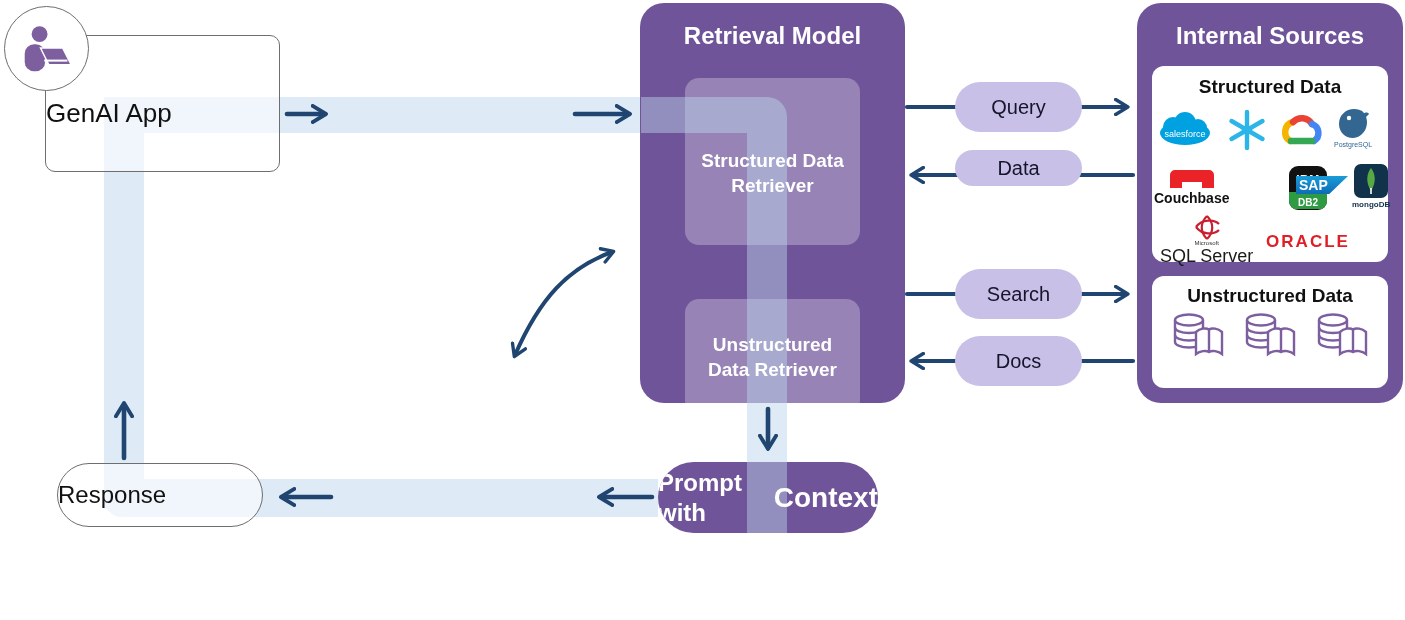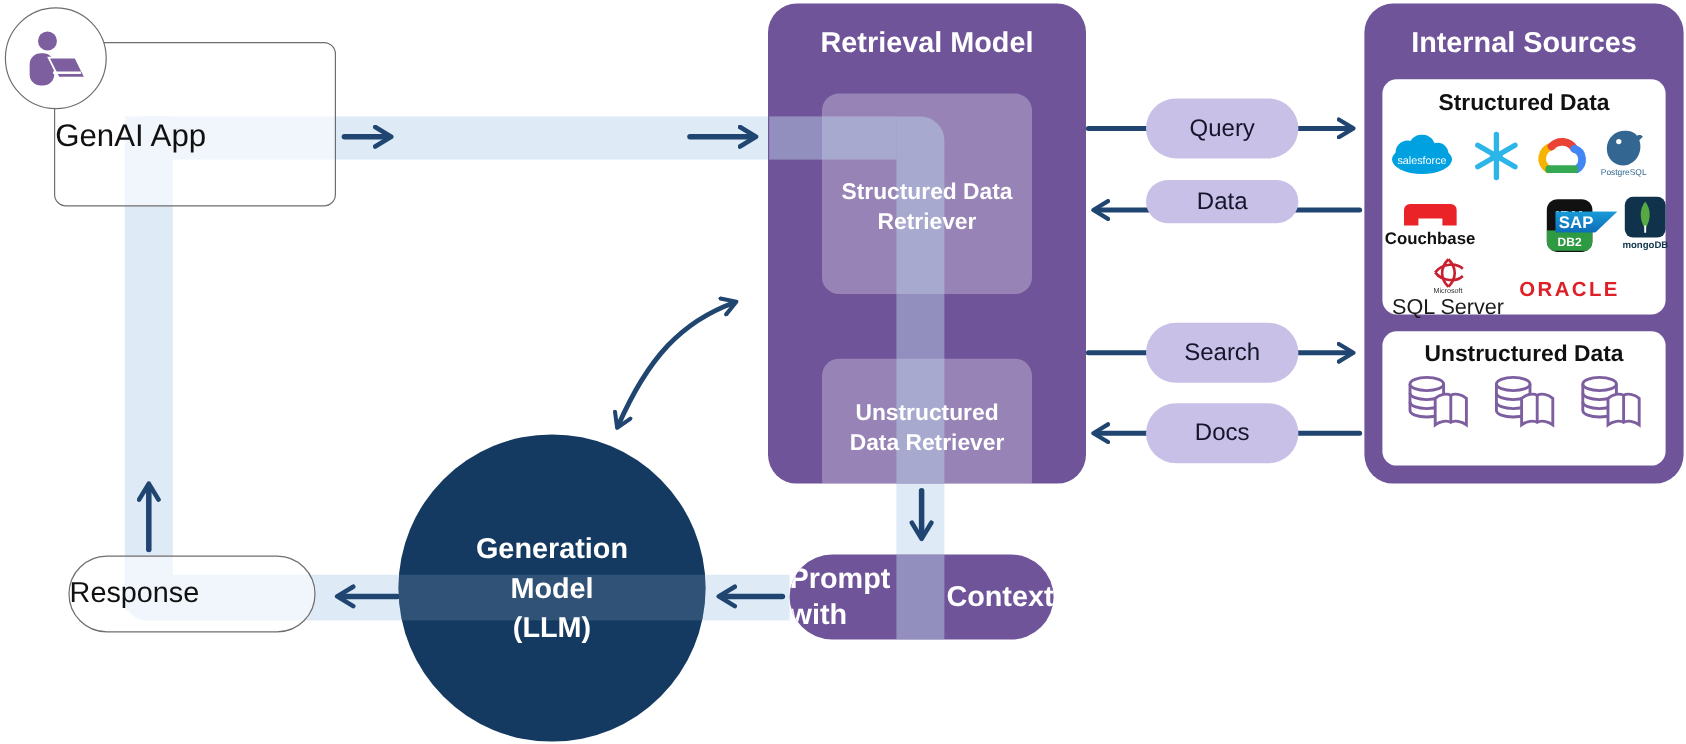--- a/index.html
+++ b/index.html
@@ -233,30 +233,21 @@
           </g>
         </svg>
       </div>
     </div>
   </div>
 
   <div class="node" style="left:658px;top:462px;width:220px;height:71px;border-radius:36px;background:#6F5499;
               overflow:hidden;display:flex;flex-direction:row;align-items:center;justify-content:center;">
     <div class="ov" style="left:89px;top:0;width:40px;height:71px;"></div>
     <span class="node-label" style="color:#fff;font-weight:bold;font-size:24px;line-height:30px;">Prompt with</span>
-    <span class="node-label" style="color:#fff;font-weight:bold;font-size:24px;line-height:30px;">Context</span>
-  </div>
-
-  <div class="node" style="left:332px;top:362px;width:256px;height:256px;border-radius:50%;background:#143A61;
-              overflow:hidden;display:flex;align-items:center;justify-content:center;">
-    <div class="ov" style="left:0;top:117px;width:256px;height:38px;background:rgba(222,235,247,0.14);"></div>
-    <div class="circle-label node-label">
-      <div>Generation</div>
-      <div>Model</div>
-      <div>(LLM)</div>
-    </div>
-  </div>
+    <span class="node-label" style="color:#fff;font-weight:bold;font-size:28px;line-height:30px;">Context</span>
+  </div>
+
 
   <div class="node white-node" style="left:57px;top:463px;width:206px;height:64px;border-radius:32px;">
     <span style="font-size:24px;">Response</span>
   </div>
 
 </div>
 
 </body></html>

